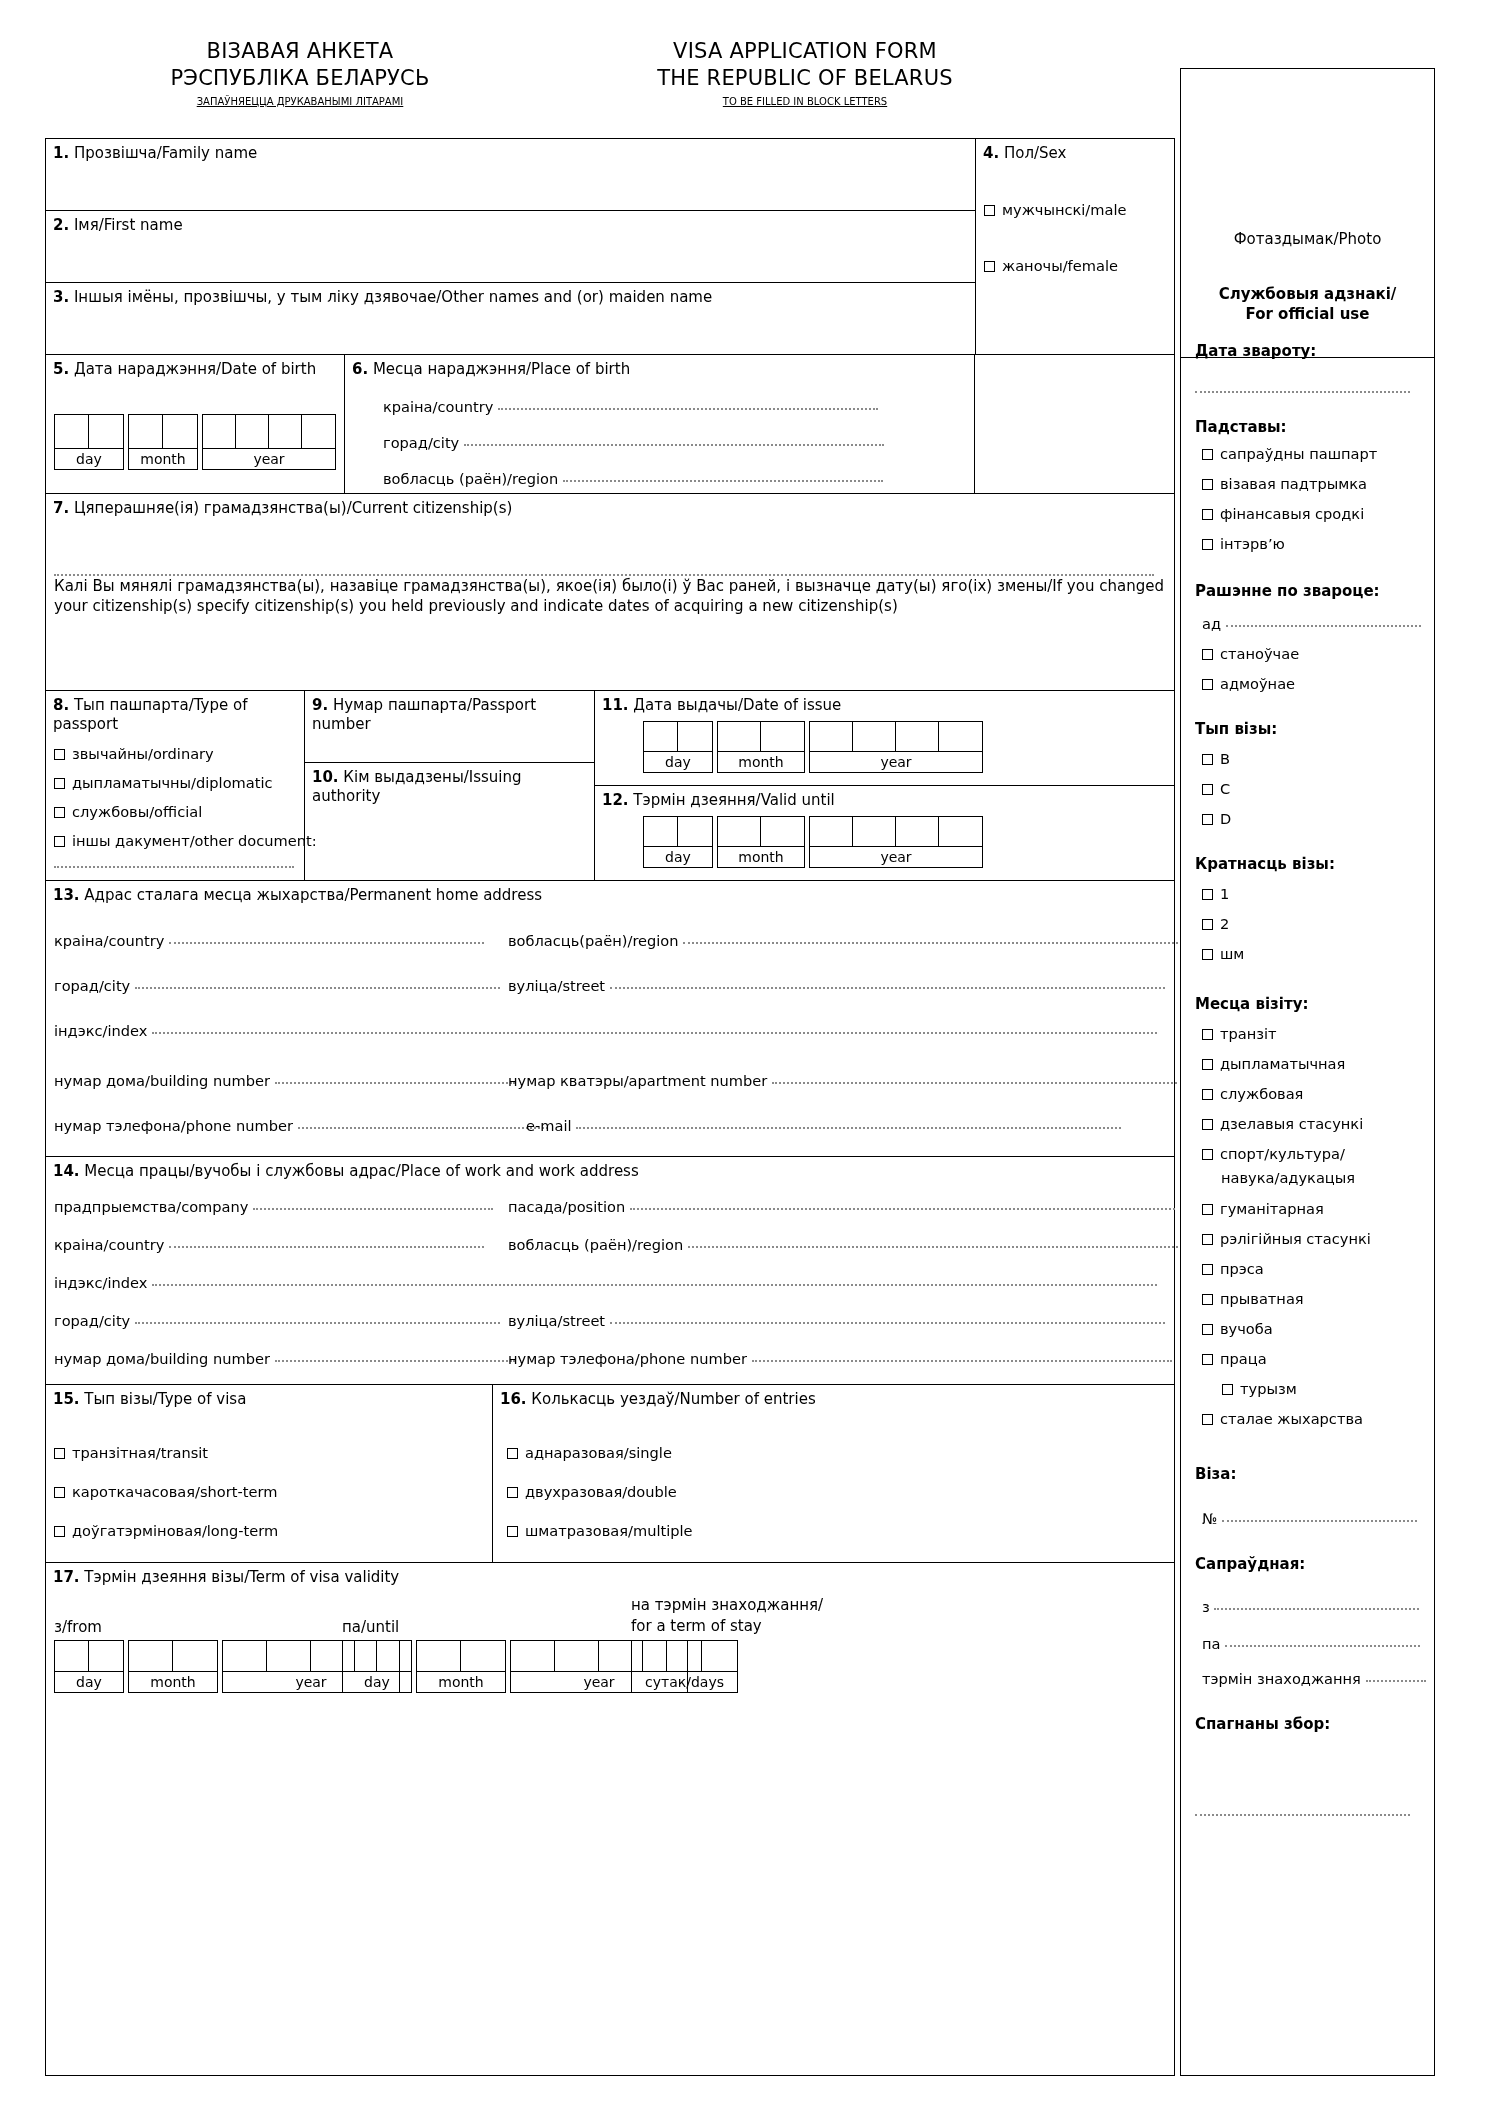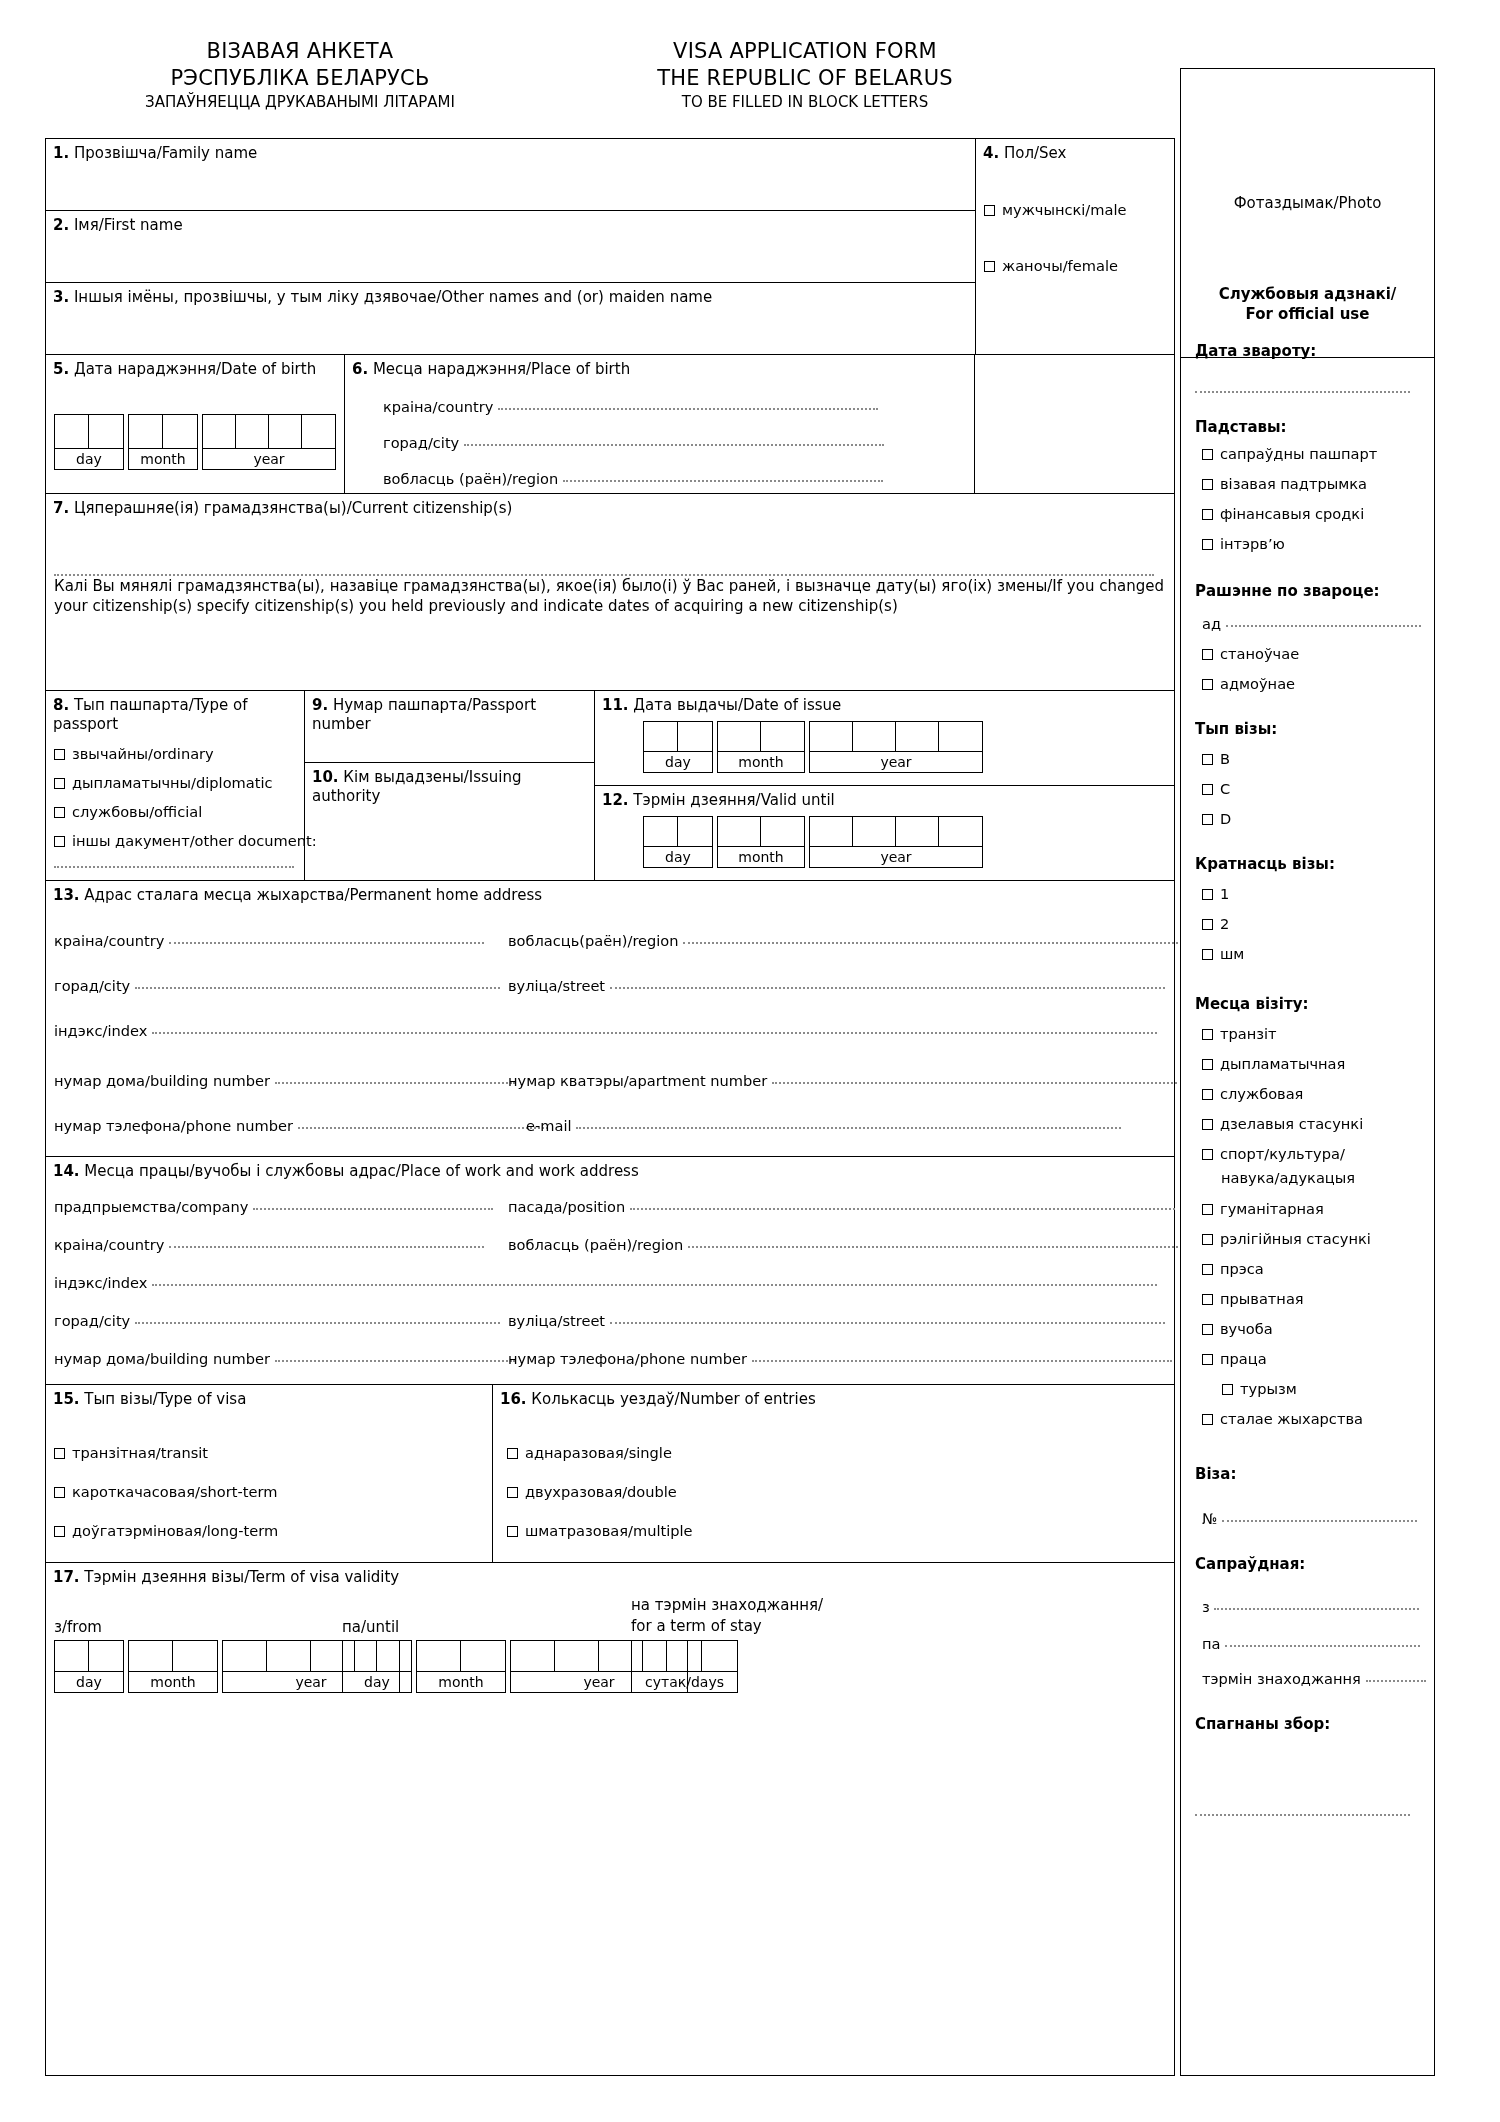--- a/index.html
+++ b/index.html
@@ -11,21 +11,21 @@
   }
   .page{position:relative; width:1500px; height:2122px;}
 
   
   .header{position:absolute; left:45px; top:38px; width:1130px; height:100px;}
   .hdr-col{position:absolute; text-align:center;}
   .hdr-left{left:20px; width:470px;}
   .hdr-right{left:540px; width:440px;}
   .hdr-l1{font-size:21px; line-height:27px; letter-spacing:.2px;}
   .hdr-l2{font-size:21px; line-height:27px; letter-spacing:.2px;}
-  .hdr-l3{font-size:15px; line-height:20px;}
+  .hdr-l3{font-size:10px; line-height:20px;text-decoration:underline;}
 
   
   .frame{position:absolute; left:45px; top:138px; width:1130px; height:1938px; border:1.6px solid #000; box-sizing:border-box;}
   
   .sidebar{position:absolute; left:1180px; top:68px; width:255px; height:2008px; border:1.6px solid #000; box-sizing:border-box;}
 
   .cell{position:absolute; box-sizing:border-box;}
   .bb{border-bottom:1.3px solid #000;}
   .bl{border-left:1.3px solid #000;}
   .br{border-right:1.3px solid #000;}
@@ -43,21 +43,21 @@
   .chk{font-size:14.6px; line-height:29px; white-space:nowrap;}
 
   
   .dgroup{position:absolute; display:flex; align-items:flex-start;}
   .dpart{border:1.4px solid #000; box-sizing:border-box; margin-right:4px;}
   .dcells{display:flex;}
   .dcell{border-right:1.1px solid #000; box-sizing:border-box;}
   .dcell:last-child{border-right:none;}
   .dcap{border-top:1.4px solid #000; text-align:center; font-size:14px; line-height:20px;}
 
-  .photo-label{position:absolute; width:100%; text-align:center; font-size:15px;}
+  .photo-label{position:absolute; width:100%; text-align:center; font-size:15px;margin-top:36px;}
 
   .sb-h{font-weight:bold; font-size:15px; line-height:20px;}
   .sb-t{font-size:14.6px; line-height:20px;padding-left:7px;}
   .sbrow{position:absolute; left:14px;}
 </style>
 </head>
 <body>
 
 <div class="page">
 

